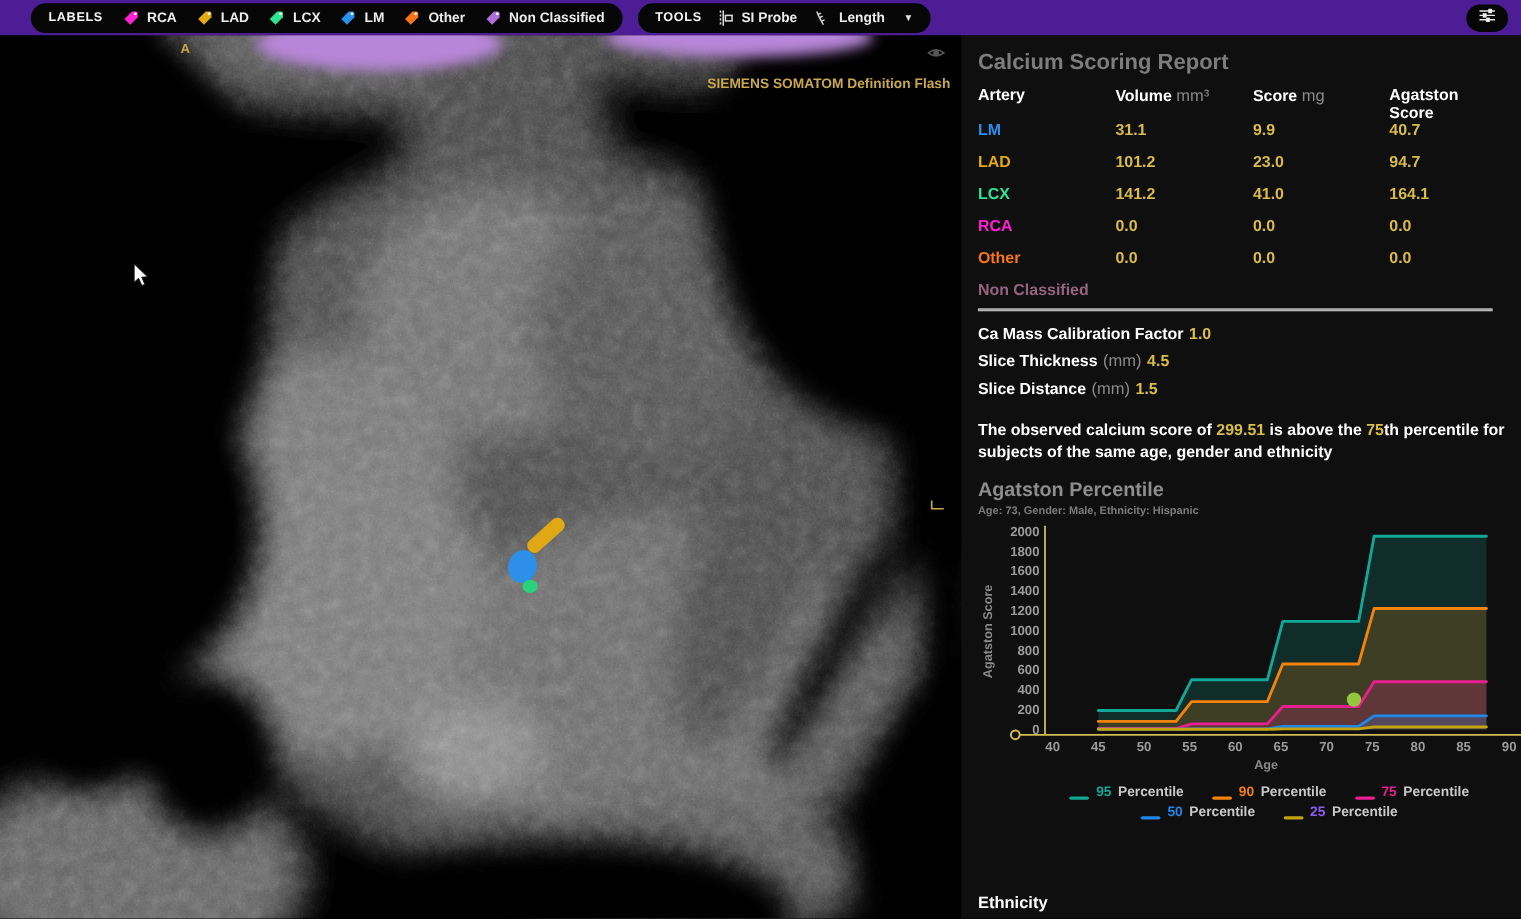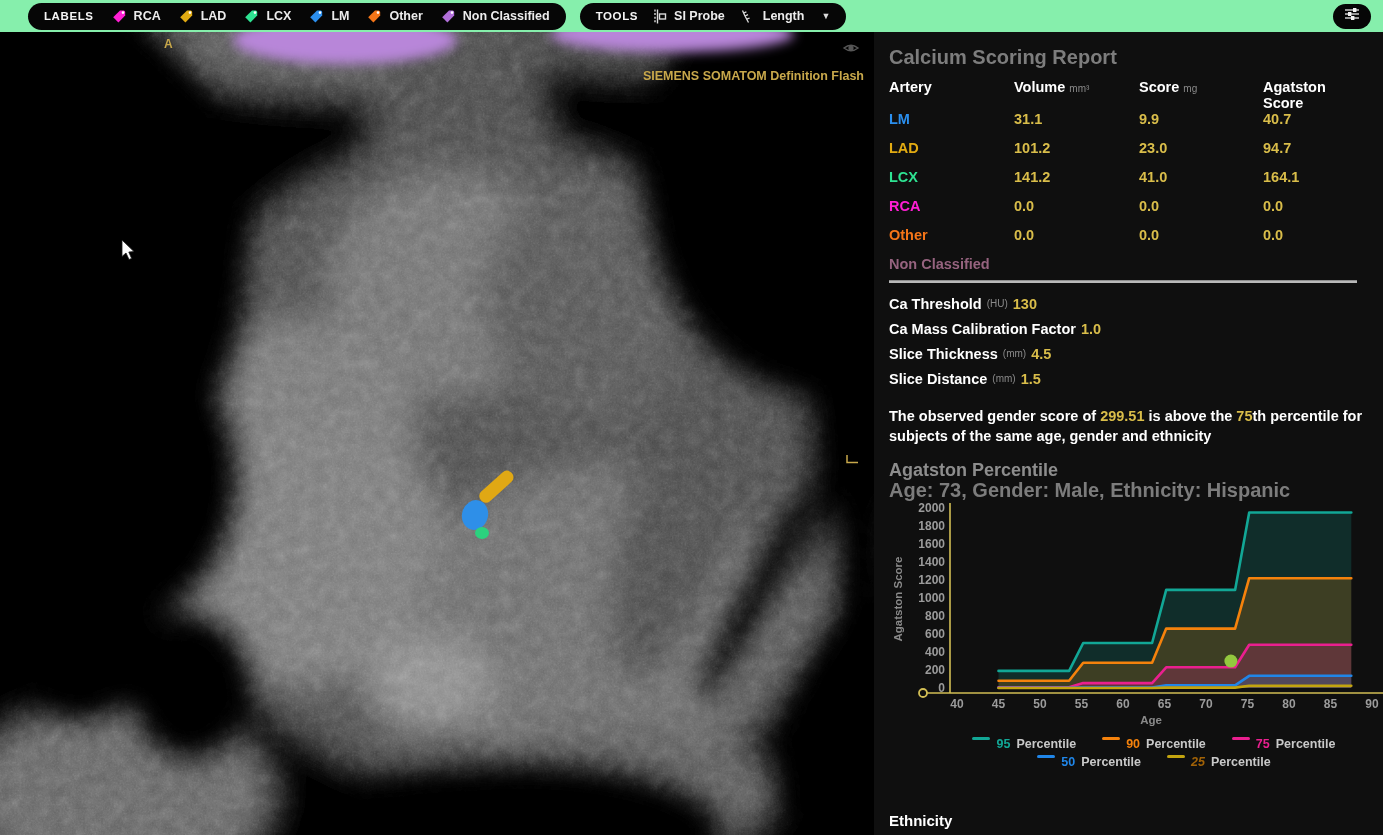--- a/index.html
+++ b/index.html
@@ -1,55 +1,55 @@
 <!DOCTYPE html>
 <html><head>
 <meta charset="utf-8">
 <style>
   html,body{margin:0;padding:0;background:#000;width:1383px;height:835px;overflow:hidden;
     font-family:"Liberation Sans",sans-serif;-webkit-font-smoothing:antialiased;}
-  .toolbar{position:absolute;left:0;top:0;width:1383px;height:32px;background:#86efac;
+  .toolbar{position:absolute;left:0;top:0;width:1383px;height:32px;background:#4c1d95;
     display:flex;align-items:center;z-index:10;}
   .pill{background:#060606;border-radius:15px;height:27px;display:flex;align-items:center;
     padding:0 16px;gap:17px;}
   .pill-labels{margin-left:28px;}
   .pill-tools{margin-left:14px;gap:14px;}
   .bar-title{color:#f5f5f5;font-size:11.5px;font-weight:bold;letter-spacing:.6px;}
   .tb-item{display:flex;align-items:center;gap:7px;color:#ececec;font-size:12.5px;font-weight:600;cursor:default;}
   .tb-item svg{display:block;}
   .caret{color:#dcdcdc;font-size:9px;margin-left:10px;}
   .spacer{flex:1;}
   .pill-settings{margin-right:12px;padding:0 10px;height:25px;border-radius:13px;}
   
   .viewer{position:absolute;left:0;top:32px;width:874px;height:803px;background:#000;}
   
   .panel{position:absolute;left:874px;top:32px;width:509px;height:803px;background:#0f0f0f;
     box-sizing:border-box;padding:12px 26px 0 15px;color:#fff;}
   .report-title{color:#7d7d7d;font-size:20px;font-weight:600;line-height:26px;}
   .grid{display:grid;grid-template-columns:125px 125px 124px 1fr;margin-top:9px;}
   .grid .hcell{font-size:14.5px;font-weight:bold;color:#fff;height:25px;}
-  .unit{color:#8a8a8a;font-weight:normal;font-size:10px;}
+  .unit{color:#8a8a8a;font-weight:normal;font-size:15px;}
   .grid .cell{height:29px;font-size:14.5px;font-weight:bold;display:flex;align-items:center;}
   .val{color:#d9bd4a;}
   .nc-row{height:25px;}
   .sep1{border:none;border-top:1px solid #8d8d8d;margin:2px 0 0 0;}
   .sep2{border:none;border-top:2px solid #b9b9b9;margin:0;}
   .total-row .cell{height:28px;}
   .t-val{justify-content:flex-end;}
   .pad1{padding-right:44px;}.pad2{padding-right:58px;}.pad3{padding-right:26px;}
   .params{margin-top:8px;}
   .pline{height:25px;font-size:14.5px;font-weight:bold;color:#fff;display:flex;align-items:center;gap:5px;}
   .summary{margin-top:16px;width:480px;font-size:14.5px;font-weight:bold;line-height:19.5px;color:#fff;}
   .chart-title{margin-top:13px;color:#8d8d8d;font-size:18px;font-weight:600;line-height:22px;}
-  .chart-sub{color:#7c7c7c;font-size:20px;font-weight:600;line-height:18px;}
+  .chart-sub{color:#7c7c7c;font-size:10px;font-weight:600;line-height:18px;}
   .tick{fill:#9b9b9b;font-size:12px;font-weight:600;font-family:"Liberation Sans",sans-serif;}
   .axis-label{fill:#8a8a8a;font-size:11.5px;font-weight:600;}
   .legend{display:flex;flex-direction:column;gap:4px;margin-top:2px;margin-left:62px;}
   .lrow{display:flex;gap:26px;justify-content:center;}
-  .litem{display:flex;align-items:flex-start;gap:6px;font-size:12.5px;color:#c9c9c9;font-weight:600;}
+  .litem{display:flex;align-items:flex-end;gap:6px;font-size:12.5px;color:#c9c9c9;font-weight:600;}
   .lswatch{width:18px;height:3px;border-radius:2px;}
   .lnum{font-weight:600;}
   .ethnicity{position:absolute;left:15px;bottom:6px;font-size:15px;font-weight:bold;color:#fff;}
 </style>
 </head>
 <body>
 
 <div class="toolbar">
   <div class="pill pill-labels">
     <span class="bar-title">LABELS</span>
@@ -273,42 +273,37 @@
 
     <div class="cell nc-row" style="grid-column: 1 / span 4; color: rgb(150, 99, 127);">Non Classified</div>
   </div>
 
   <hr class="sep1">
   <hr class="sep2">
 
   
   <div class="params">
     <div class="pline">
-      <span>Ca Threshold</span>
-        <span class="unit">(HU)</span>
-        <span class="val">130</span>
-    </div>
-    <div class="pline">
       <span>Ca Mass Calibration Factor</span>
         <span class="val">1.0</span>
     </div>
     <div class="pline">
       <span>Slice Thickness</span>
         <span class="unit">(mm)</span>
         <span class="val">4.5</span>
     </div>
     <div class="pline">
       <span>Slice Distance</span>
         <span class="unit">(mm)</span>
         <span class="val">1.5</span>
     </div>
   </div>
 
   
-  <div class="summary"><span>The observed gender score of </span><span class="val">299.51</span><span> is above the </span><span class="val">75</span><span>th percentile for subjects of the same age, gender and ethnicity</span></div>
+  <div class="summary"><span>The observed calcium score of </span><span class="val">299.51</span><span> is above the </span><span class="val">75</span><span>th percentile for subjects of the same age, gender and ethnicity</span></div>
 
   
   <div class="chart-title">Agatston Percentile</div>
   <div class="chart-sub">Age: 73, Gender: Male, Ethnicity: Hispanic</div>
   <svg id="chart-svg" width="505" height="232" viewBox="0 0 505 232">
       <line x1="61" y1="4" x2="61" y2="194" stroke="#d2be55" stroke-width="1.6"></line>
       <line x1="30" y1="194" x2="497" y2="194" stroke="#d2be55" stroke-width="1.6"></line>
       <circle cx="34" cy="194" r="4" fill="#0f0f0f" stroke="#d2be55" stroke-width="1.8"></circle>
       <text x="56" y="193" text-anchor="end" class="tick">0</text>
       <text x="56" y="175" text-anchor="end" class="tick">200</text>
@@ -366,20 +361,20 @@
         </span>
     </div>
     <div class="lrow">
       <span class="litem">
           <span class="lswatch" style="background-color: rgb(32, 134, 232);"></span>
           <span class="lnum" style="color: rgb(32, 134, 232);">50</span>
           <span>Percentile</span>
         </span>
       <span class="litem">
           <span class="lswatch" style="background-color: rgb(195, 164, 15);"></span>
-          <span class="lnum" style="color: #a16207; font-style: italic;">25</span>
+          <span class="lnum" style="color: #8b5cf6;">25</span>
           <span>Percentile</span>
         </span>
     </div>
   </div>
 
   <div class="ethnicity">Ethnicity</div>
 </div>
 
 </body></html>

